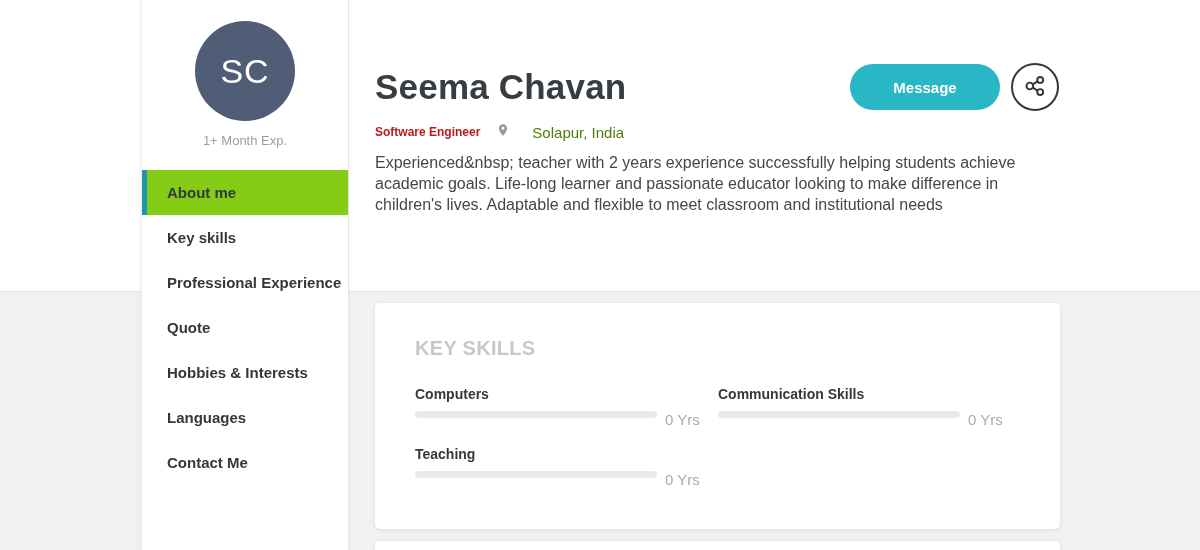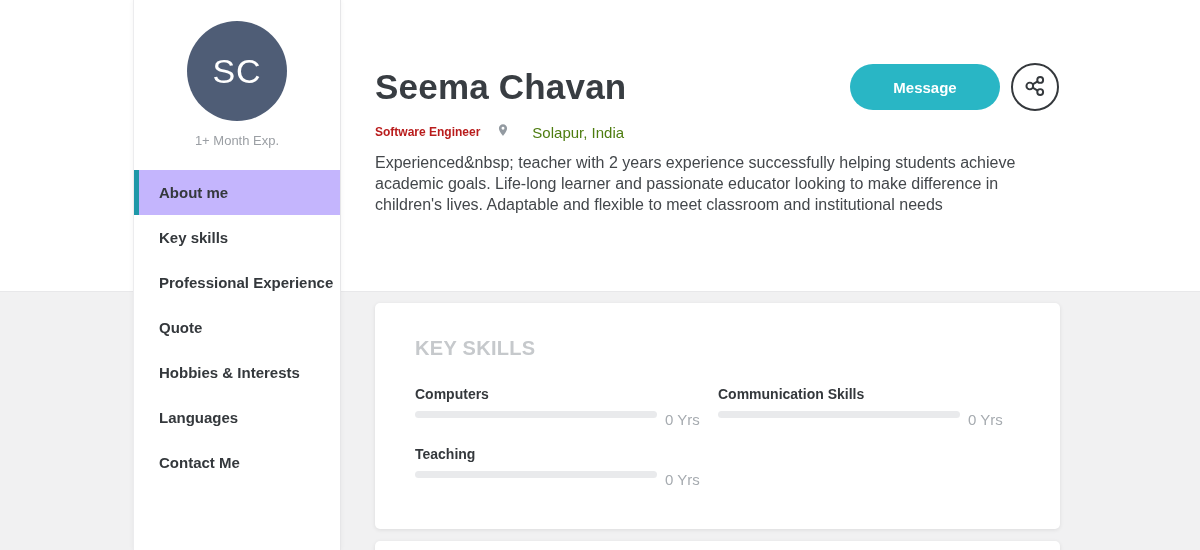--- a/index.html
+++ b/index.html
@@ -13,21 +13,21 @@
 
   
   .top-band {
     position: absolute; left: 0; top: 0; width: 1200px; height: 292px;
     background: #ffffff; border-bottom: 1px solid #e8e8ea;
     z-index: 0;
   }
 
   
   .sidebar {
-    position: absolute; left: 133px; top: 0; width: 208px; height: 550px;
+    position: absolute; left: 141px; top: 0; width: 208px; height: 550px;
     background: #ffffff;
     border-left: 1px solid #ececee;
     border-right: 1px solid #e6e6e8;
     box-shadow: 0 0 5px rgba(0,0,0,0.05);
     z-index: 3;
   }
   .avatar {
     width: 100px; height: 100px; border-radius: 50%;
     background: #4f5d76;
     margin: 21px auto 0 auto;
@@ -39,21 +39,21 @@
   .exp-text {
     text-align: center; color: #9b9fa4; font-size: 13px; margin-top: 12px;
   }
   .menu { list-style: none; margin-top: 22px; }
   .menu-item {
     height: 45px; display: flex; align-items: center;
     padding-left: 25px; cursor: pointer;
     font-size: 15px; font-weight: 700; color: #34383c;
   }
   .menu-item.active {
-    background: #c4b5fd;
+    background: #84cc16;
     border-left: 5px solid #1e98a8;
     padding-left: 20px;
   }
 
   
   .header { position: absolute; left: 375px; top: 0; width: 690px; z-index: 2; }
   .profile-name {
     font-size: 35px; font-weight: 700; color: #383d42;
     margin-top: 67px; letter-spacing: 0.2px;
   }

